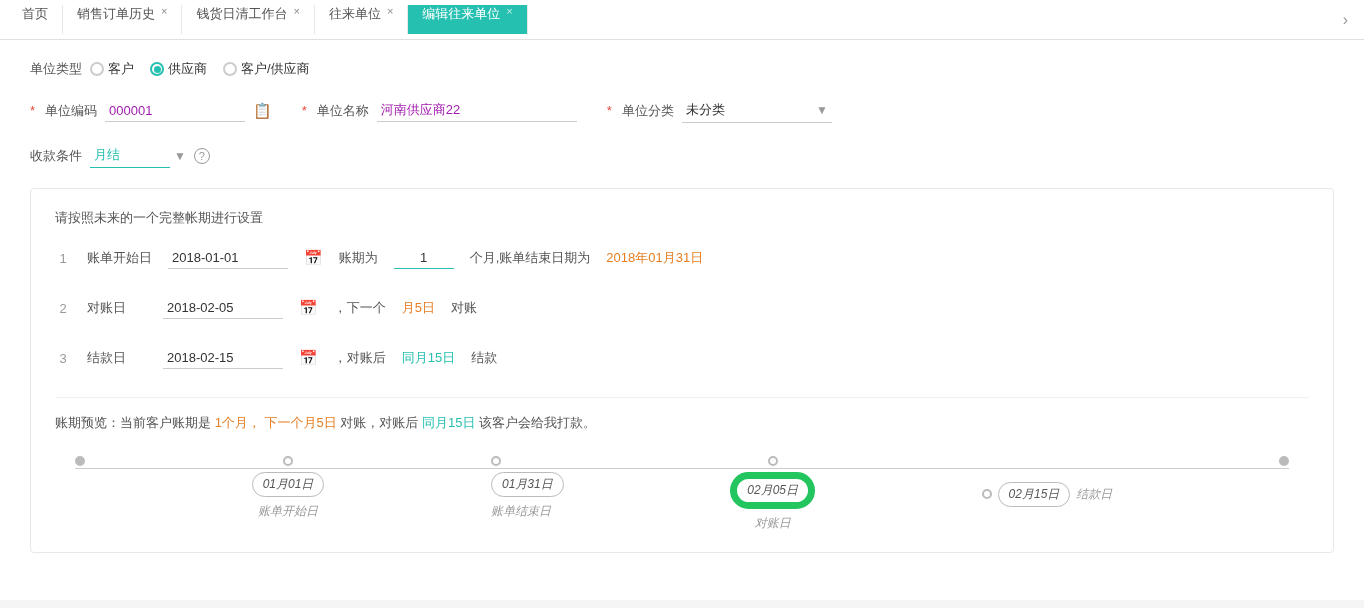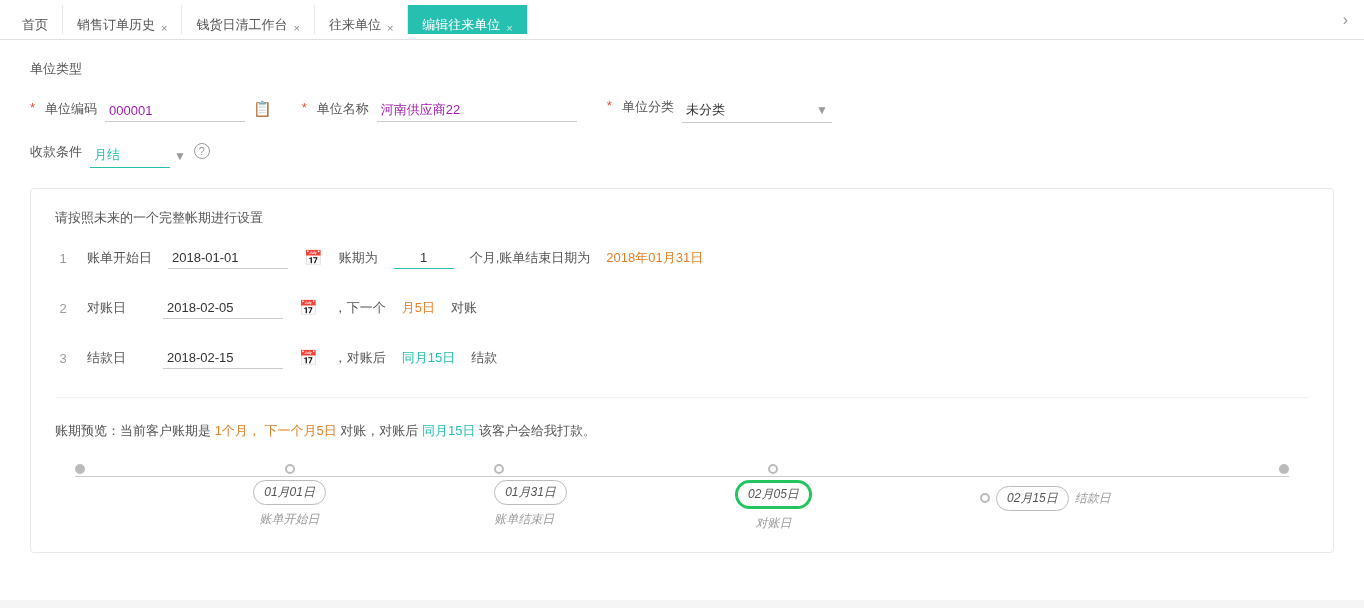--- a/index.html
+++ b/index.html
@@ -9,21 +9,21 @@
     .tab-bar {
       display: flex;
       align-items: center;
       background: #fff;
       border-bottom: 1px solid #e0e0e0;
       height: 40px;
       padding: 0 8px;
     }
     .tab {
       display: flex;
-      align-items: flex-end;
+      align-items: flex-start;
       padding: 0 14px;
       height: 29px;
       cursor: pointer;
       font-size: 13px;
       color: #555;
       border-right: 1px solid #e8e8e8;
       white-space: nowrap;
       gap: 6px;
     }
     .tab.active {
@@ -52,20 +52,21 @@
 
     
     .form-row {
       display: flex;
       align-items: center;
       margin-bottom: 20px;
       gap: 30px;
     }
     .form-field {
       display: flex;
+      align-items: center;
       gap: 8px;
     }
     .form-label {
       color: #555;
       white-space: nowrap;
       font-size: 13px;
     }
     .required-star {
       color: #e74c3c;
       margin-right: 2px;
@@ -220,21 +221,21 @@
       padding: 3px 4px;
       font-size: 13px;
       color: #333;
       width: 60px;
       text-align: center;
     }
 
     
     .preview-section {
       margin-top: 16px;
-      padding-top: 24px;
+      padding-top: 16px;
       border-top: 1px solid #f0f0f0;
     }
     .preview-text {
       font-size: 13px;
       color: #555;
       margin-bottom: 24px;
     }
   </style>
 </head>
 <body>
@@ -260,20 +261,34 @@
     <span class="close-x">×</span>
   </div>
   <div class="tab-more">›</div>
 </div>
 
 <div class="main-content">
 
   <div class="form-row">
     <div class="form-field">
       <span class="form-label">单位类型</span>
+      <div class="radio-group">
+        <div class="radio-item">
+          <div class="radio-circle"></div>
+          <span>客户</span>
+        </div>
+        <div class="radio-item">
+          <div class="radio-circle checked"></div>
+          <span>供应商</span>
+        </div>
+        <div class="radio-item">
+          <div class="radio-circle"></div>
+          <span>客户/供应商</span>
+        </div>
+      </div>
     </div>
   </div>
 
   <div class="form-row">
     <div class="form-field">
       <span class="required-star">*</span>
       <span class="form-label">单位编码</span>
       <input type="text" class="form-input" value="000001" style="width: 140px;">
       <span class="input-icon">📋</span>
     </div>
@@ -362,21 +377,21 @@
           </div>
 
           <div style="display:flex; flex-direction:column; gap:6px;">
             <div style="width:10px;height:10px;border-radius:50%;background:#fff;border:2px solid #bbb;"></div>
             <div style="border:1px solid #bbb; border-radius:20px; padding:3px 10px; font-size:12px; color:#555; background:#fff; white-space:nowrap;">01月31日</div>
             <div style="font-size:12px; color:#999;">账单结束日</div>
           </div>
 
           <div style="display:flex; flex-direction:column; align-items:center; gap:6px;">
             <div style="width:10px;height:10px;border-radius:50%;background:#fff;border:2px solid #bbb;"></div>
-            <div style="border:3px solid #22c55e; border-radius:20px; padding:3px 10px; font-size:12px; color:#555; background:#fff; white-space:nowrap;">02月05日</div>
+            <div style="border:7px solid #22c55e; border-radius:20px; padding:3px 10px; font-size:12px; color:#555; background:#fff; white-space:nowrap;">02月05日</div>
             <div style="font-size:12px; color:#999;">对账日</div>
           </div>
 
           <div style="display:flex; flex-direction:row; align-items:center; gap:6px;">
             <div style="width:10px;height:10px;border-radius:50%;background:#fff;border:2px solid #bbb;"></div>
             <div style="border:1px solid #bbb; border-radius:20px; padding:3px 10px; font-size:12px; color:#555; background:#fff; white-space:nowrap;">02月15日</div>
             <div style="font-size:12px; color:#999;">结款日</div>
           </div>
 
           <div style="display:flex; flex-direction:column; align-items:center; gap:6px;">

